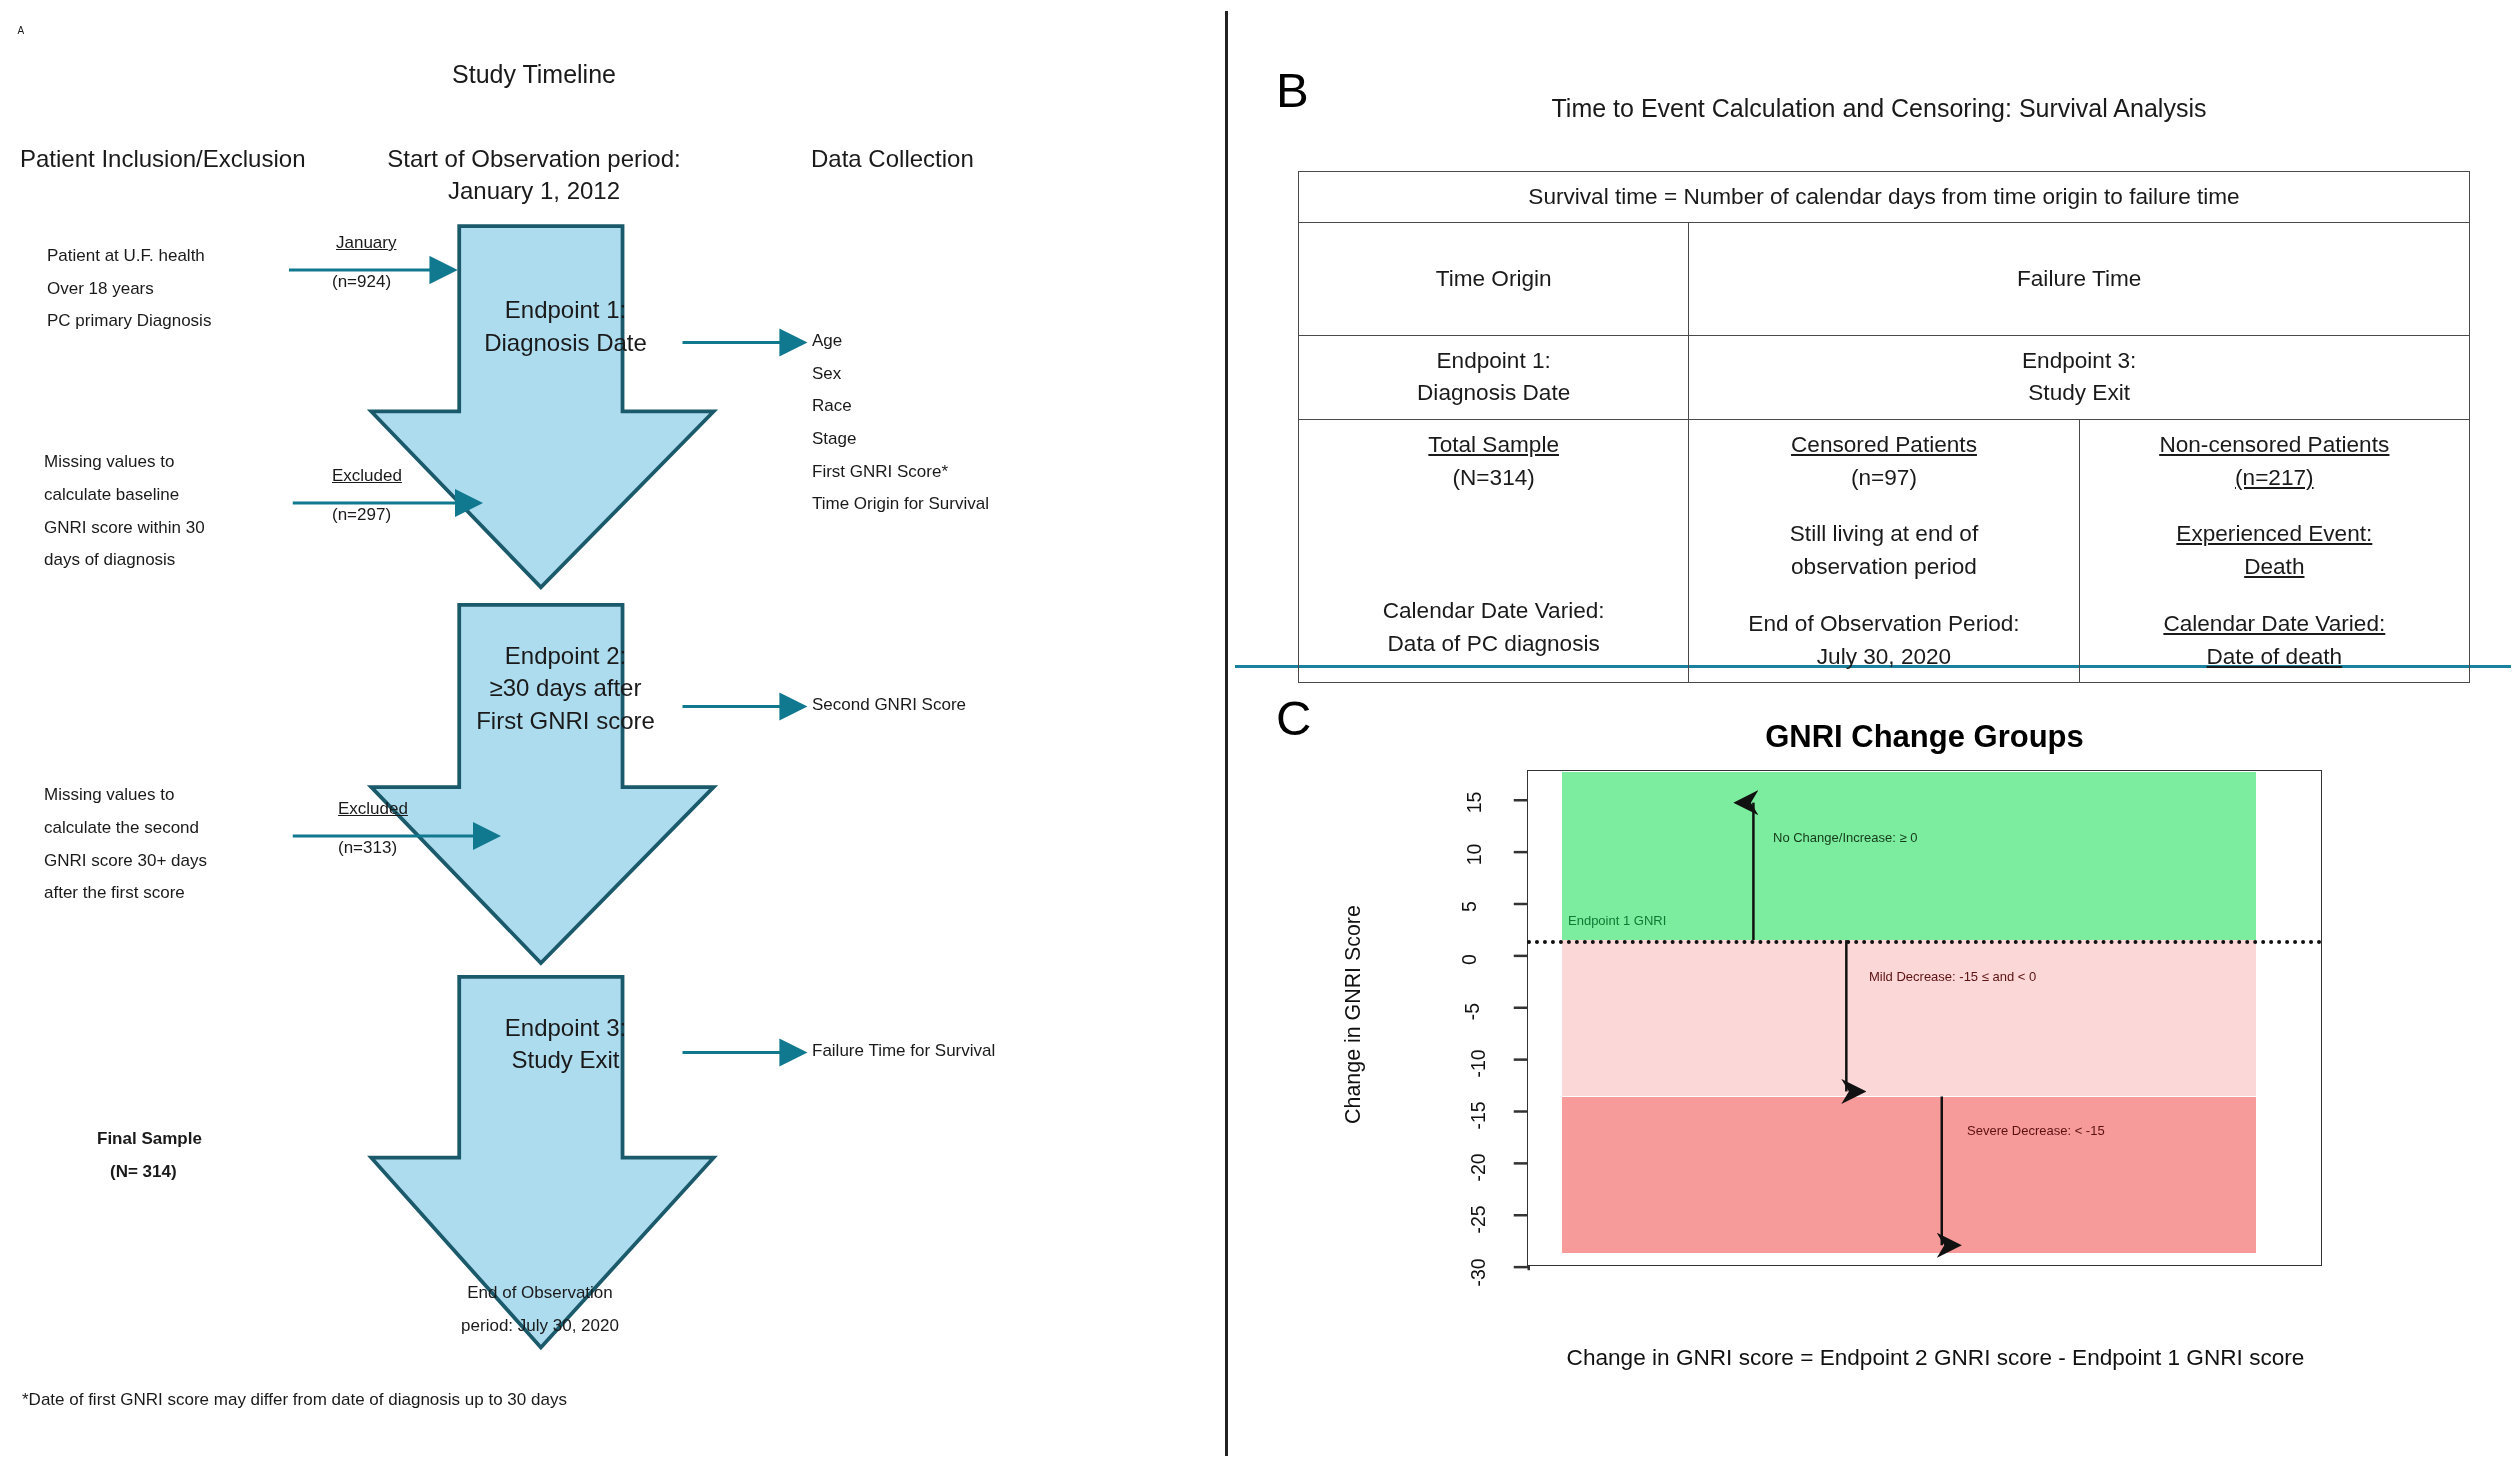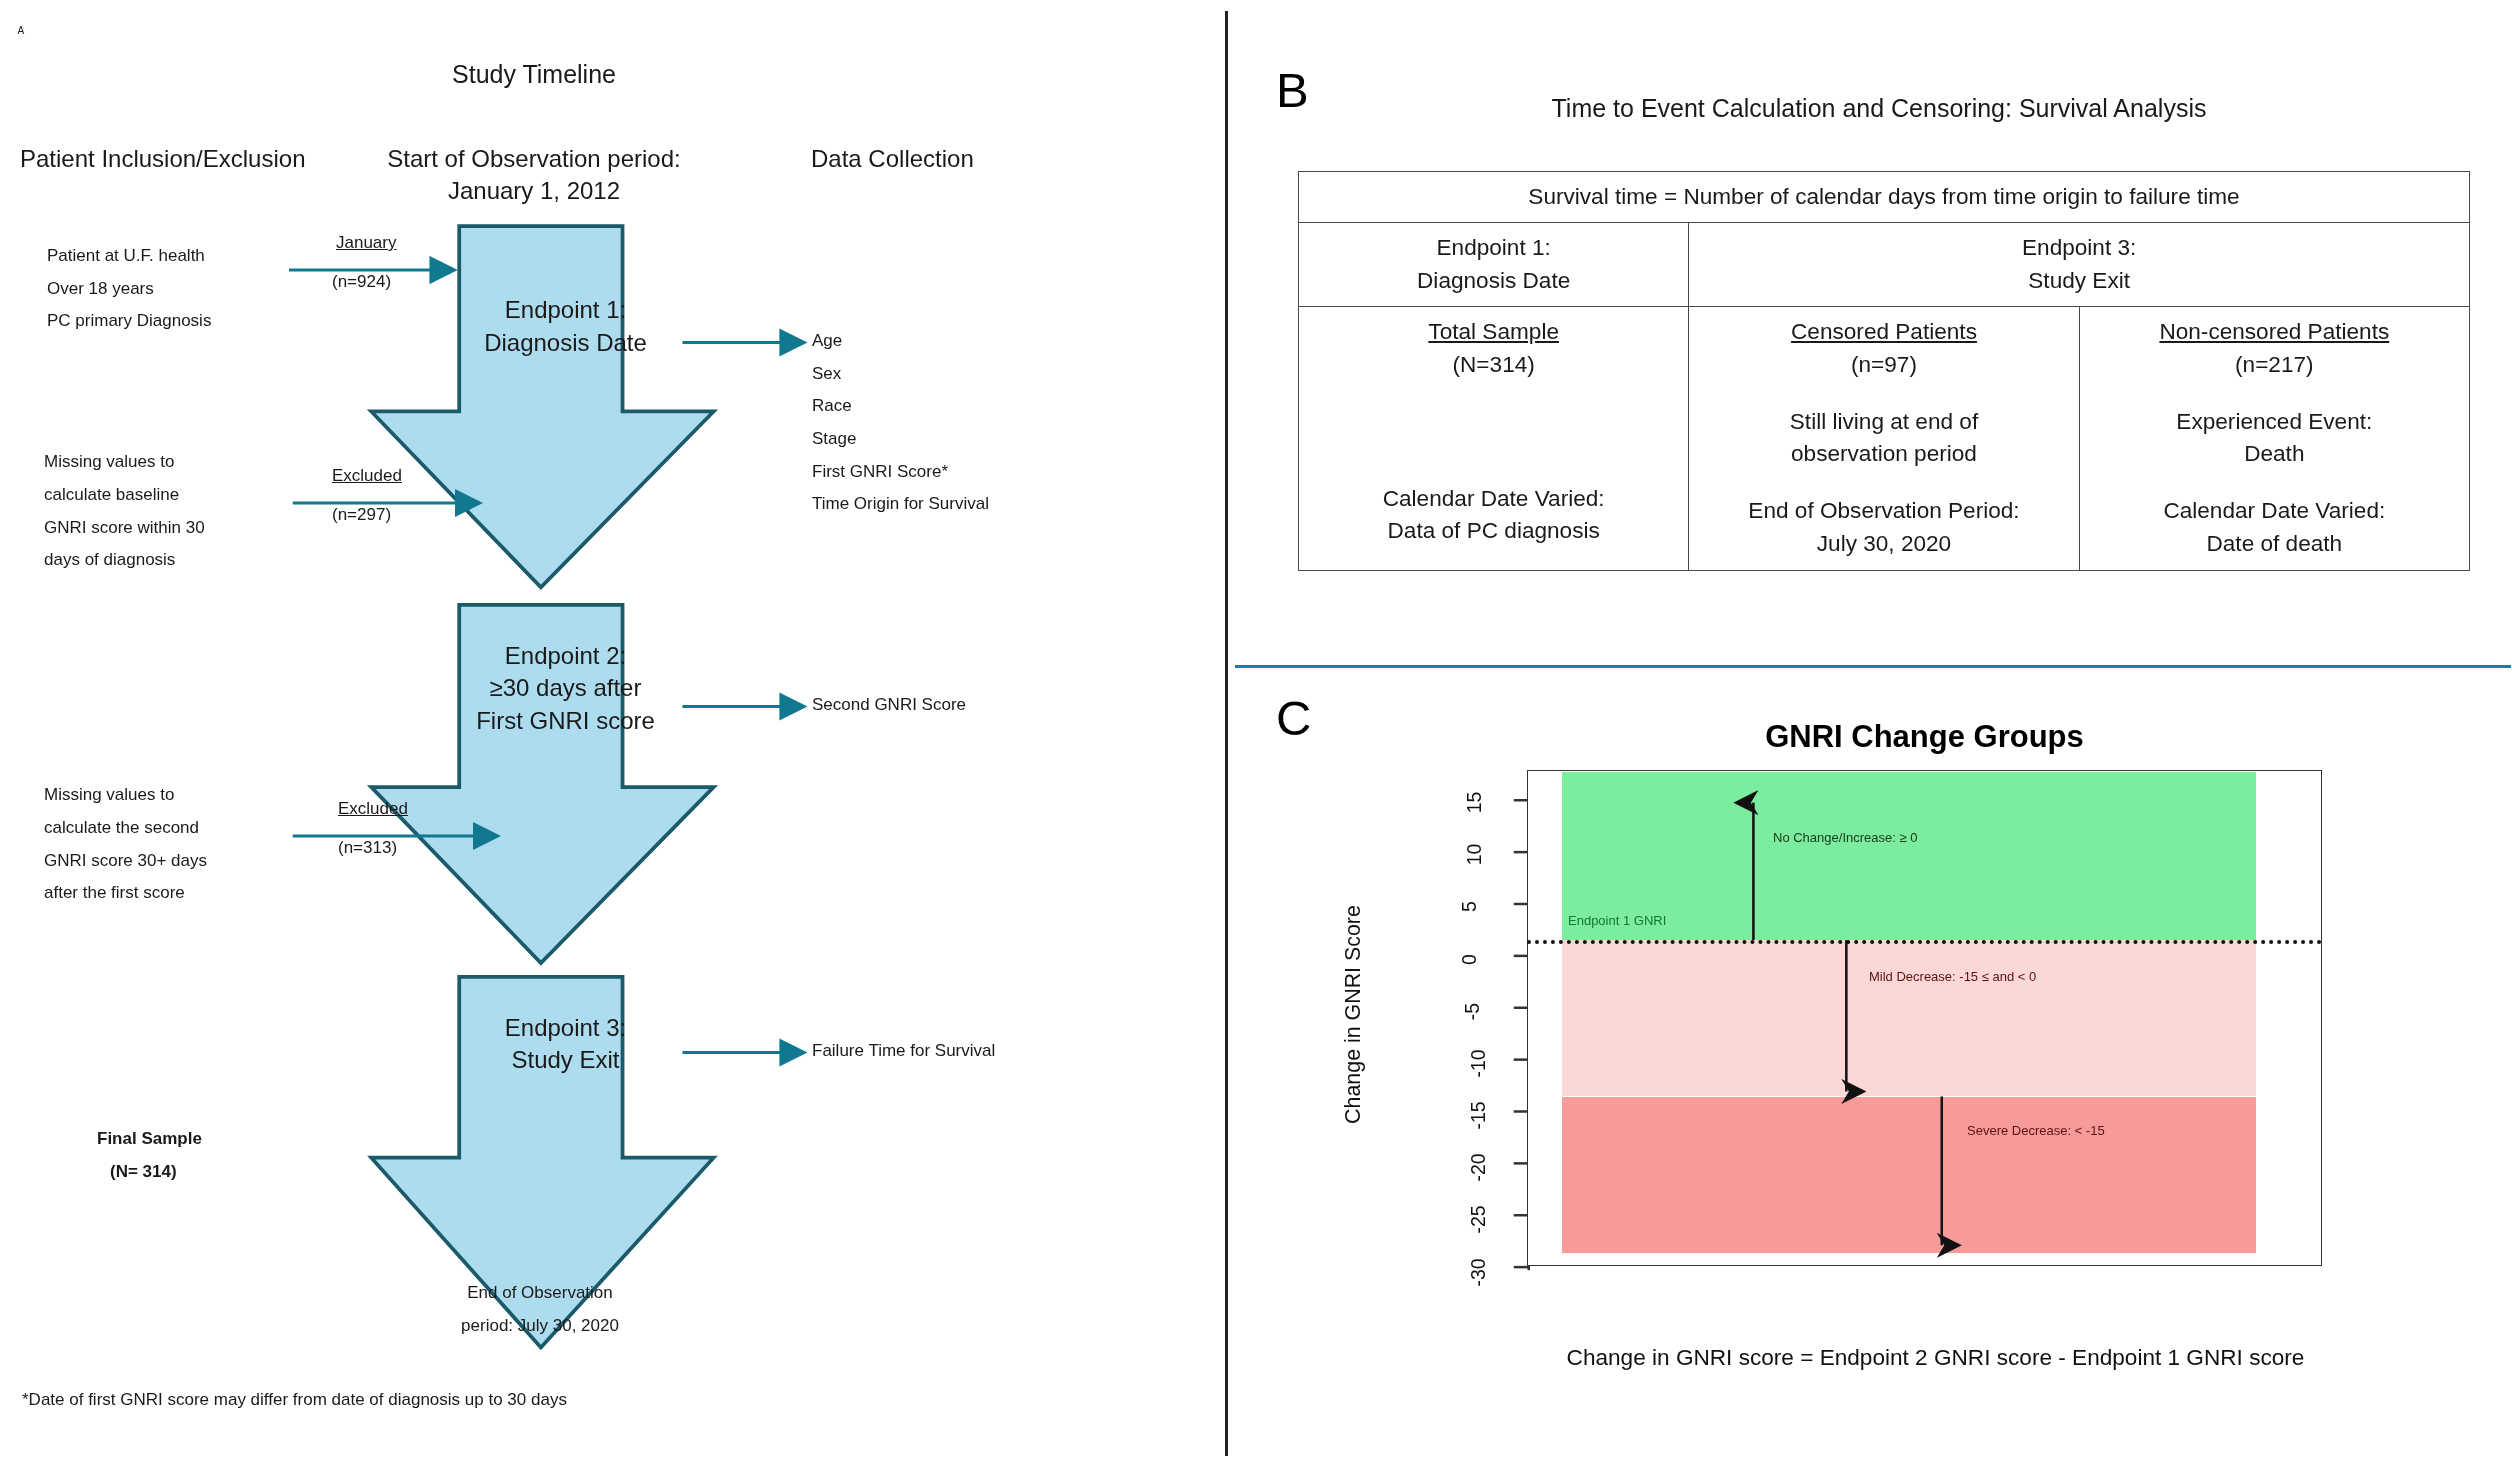--- a/index.html
+++ b/index.html
@@ -149,20 +149,24 @@
 <div class="abs panel-letter" style="left:1276px;top:66px;">B</div>
 <div class="abs ttl center" style="left:1370px;top:94px;width:1018px;">Time to Event Calculation and Censoring: Survival Analysis</div>
 
 <div class="abs" style="left:1298px;top:171px;width:1172px;">
   <table class="btable">
     <tbody>
         <tr>
       <td colspan="3">Survival time = Number of calendar days from time origin to failure time</td>
     </tr>
     <tr>
+      <td class="tall">Time Origin</td>
+      <td class="tall" colspan="2">Failure Time</td>
+    </tr>
+    <tr>
       <td>
         <div>Endpoint 1:</div>
         <div>Diagnosis Date</div>
       </td>
       <td colspan="2">
         <div>Endpoint 3:</div>
         <div>Study Exit</div>
       </td>
     </tr>
     <tr>
@@ -176,21 +180,21 @@
       <td style="vertical-align:top;">
         <div class="under">Censored Patients</div>
         <div>(n=97)</div>
         <div style="height:24px;"></div>
         <div>Still living at end of</div>
         <div>observation period</div>
         <div style="height:24px;"></div>
         <div>End of Observation Period:</div>
         <div>July 30, 2020</div>
       </td>
-      <td style="vertical-align:top;">
+      <td style="vertical-align:top;text-decoration:underline;">
         <div class="under">Non-censored Patients</div>
         <div>(n=217)</div>
         <div style="height:24px;"></div>
         <div>Experienced Event:</div>
         <div>Death</div>
         <div style="height:24px;"></div>
         <div>Calendar Date Varied:</div>
         <div>Date of death</div>
       </td>
     </tr>

